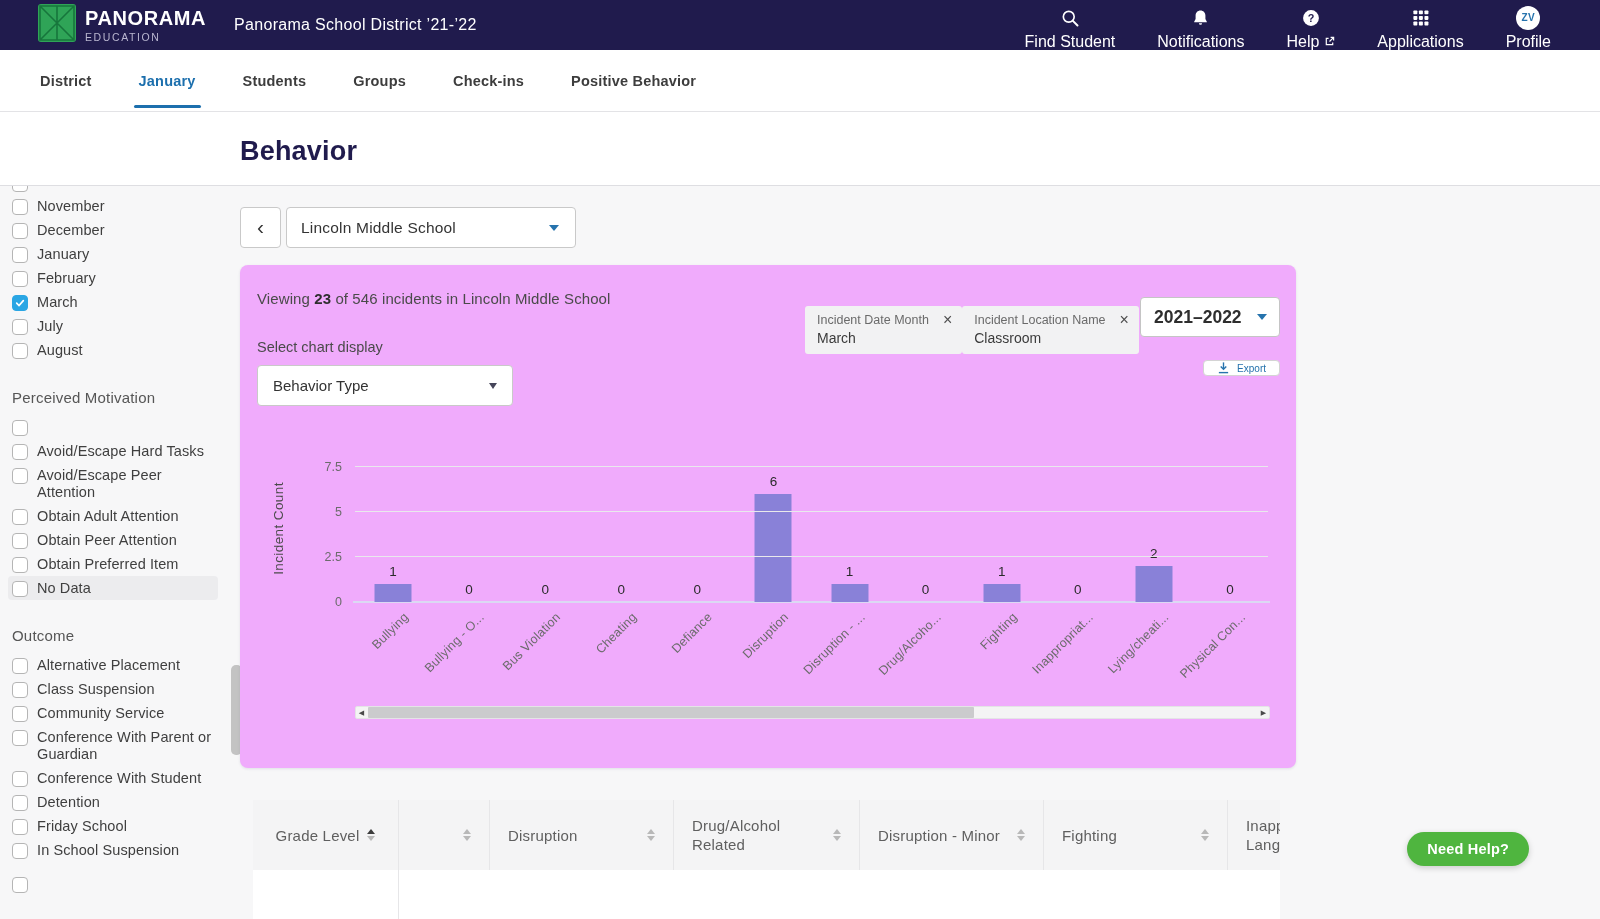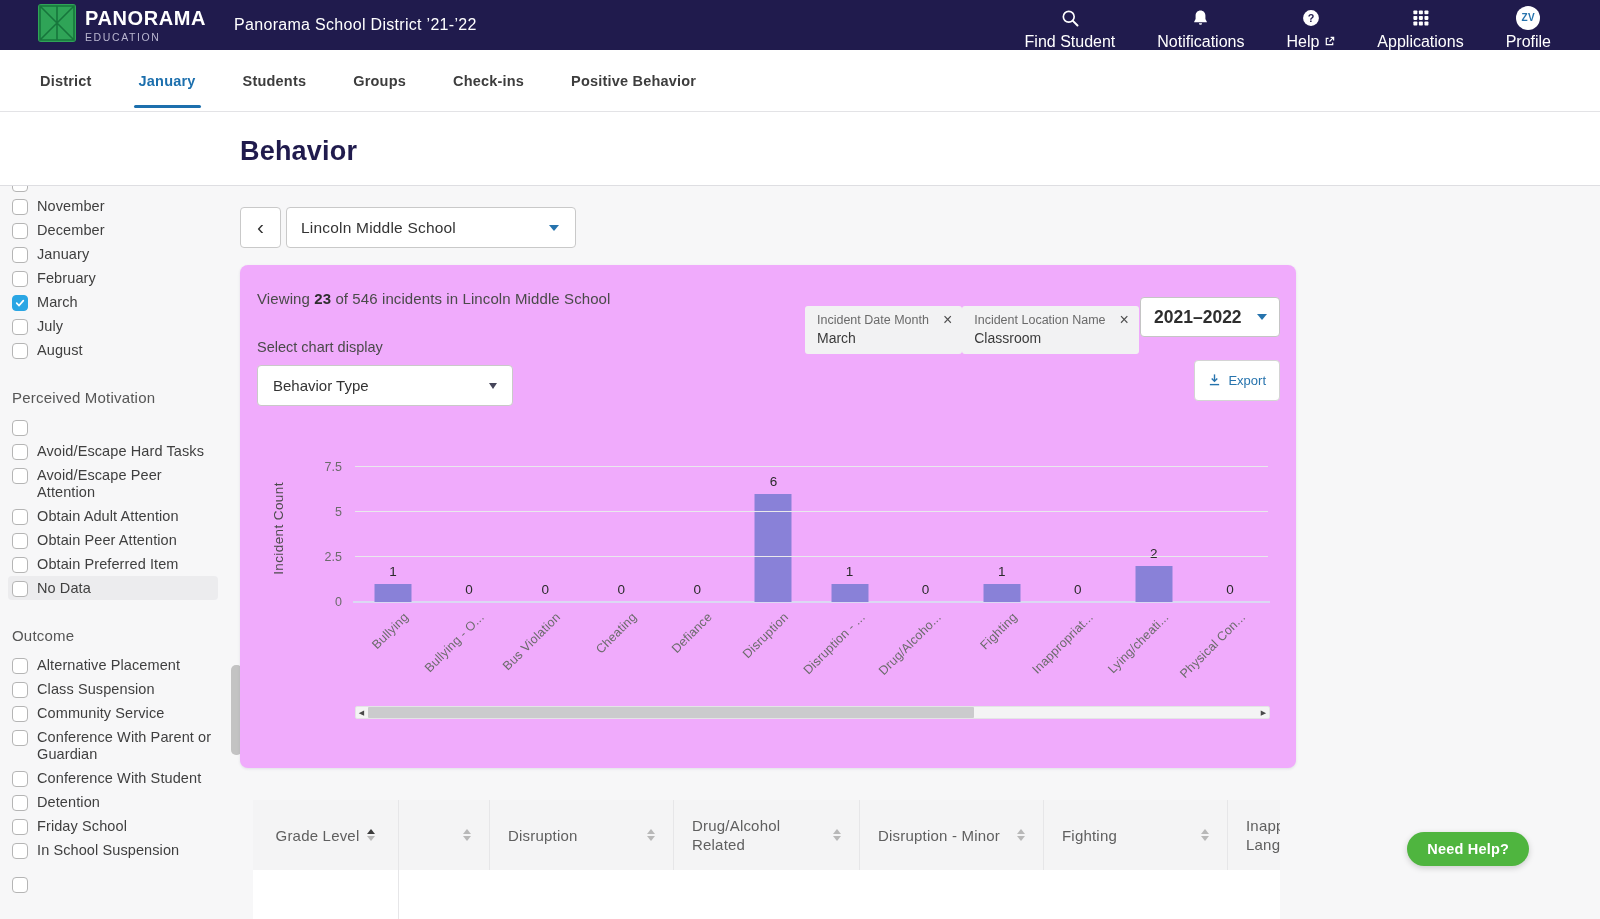--- a/index.html
+++ b/index.html
@@ -56,21 +56,21 @@
   .viewing { position:absolute; left:17px; top:25px; font-size:15px; color:#4a4a4a; letter-spacing:.1px; }
   .viewing b { color:#2e2e2e; }
   .chips { position:absolute; left:565px; top:41px; display:flex; }
   .chip { background:#f2f2f3; border-radius:3px; padding:7px 10px 8px 12px; min-width:144px; }
   .chip-top { display:flex; align-items:center; justify-content:space-between; gap:14px; font-size:12.5px; color:#6a6a6a; }
   .chip-x { font-size:16px; color:#4f4f4f; cursor:pointer; line-height:.8; }
   .chip-val { font-size:14px; color:#3b3b3b; margin-top:3px; }
   .year-box { position:absolute; right:16px; top:32px; width:140px; height:40px; background:#fff; border:1px solid #c5c5c5; border-radius:4px; display:flex; align-items:center; justify-content:space-between; padding:0 12px 0 13px; font-size:17.5px; font-weight:600; color:#2e2e2e; cursor:pointer; }
   .chart-display-label { position:absolute; left:17px; top:74px; font-size:14.5px; color:#4a4a4a; }
   .behavior-box { position:absolute; left:17px; top:100px; width:256px; height:41px; background:#fff; border:1px solid #c9c9c9; border-radius:4px; display:flex; align-items:center; justify-content:space-between; padding:0 15px; font-size:15px; color:#333; cursor:pointer; }
-  .export-btn { position:absolute; right:16px; top:95px; height:41px; padding:0 13px; border:1px solid #d4d4d4; border-radius:4px; background:#fff; color:var(--blue,#2673ad); font-size:13px; display:flex; align-items:center; gap:7px; cursor:pointer; font-weight:500; }
+  .export-btn { position:absolute; right:16px; top:95px; height:16px; padding:0 13px; border:1px solid #d4d4d4; border-radius:4px; background:#fff; color:var(--blue,#2673ad); font-size:10px; display:flex; align-items:center; gap:7px; cursor:pointer; font-weight:500; }
 
   
   .chart { position:absolute; left:0; top:175px; width:1056px; height:270px; }
   .y-axis-label { position:absolute; left:-47px; top:81px; width:170px; text-align:center; transform:rotate(-90deg); font-size:13.5px; color:#4a4a4a; letter-spacing:.4px; }
   .plot { position:absolute; left:115px; top:27px; width:913px; height:135px; }
   .gridline { position:absolute; left:0; right:0; height:1px; background:#e9e9ec; }
   .baseline { position:absolute; left:-2px; right:-2px; bottom:-1px; height:2px; background:#dbd8f3; }
   .ytick { position:absolute; right:100%; margin-right:13px; font-size:12.5px; color:#6b6b6b; width:30px; text-align:right; }
   .bars { position:absolute; left:0; top:0; width:100%; height:100%; display:flex; align-items:flex-end; }
   .bar-slot { flex:1; position:relative; height:100%; }

